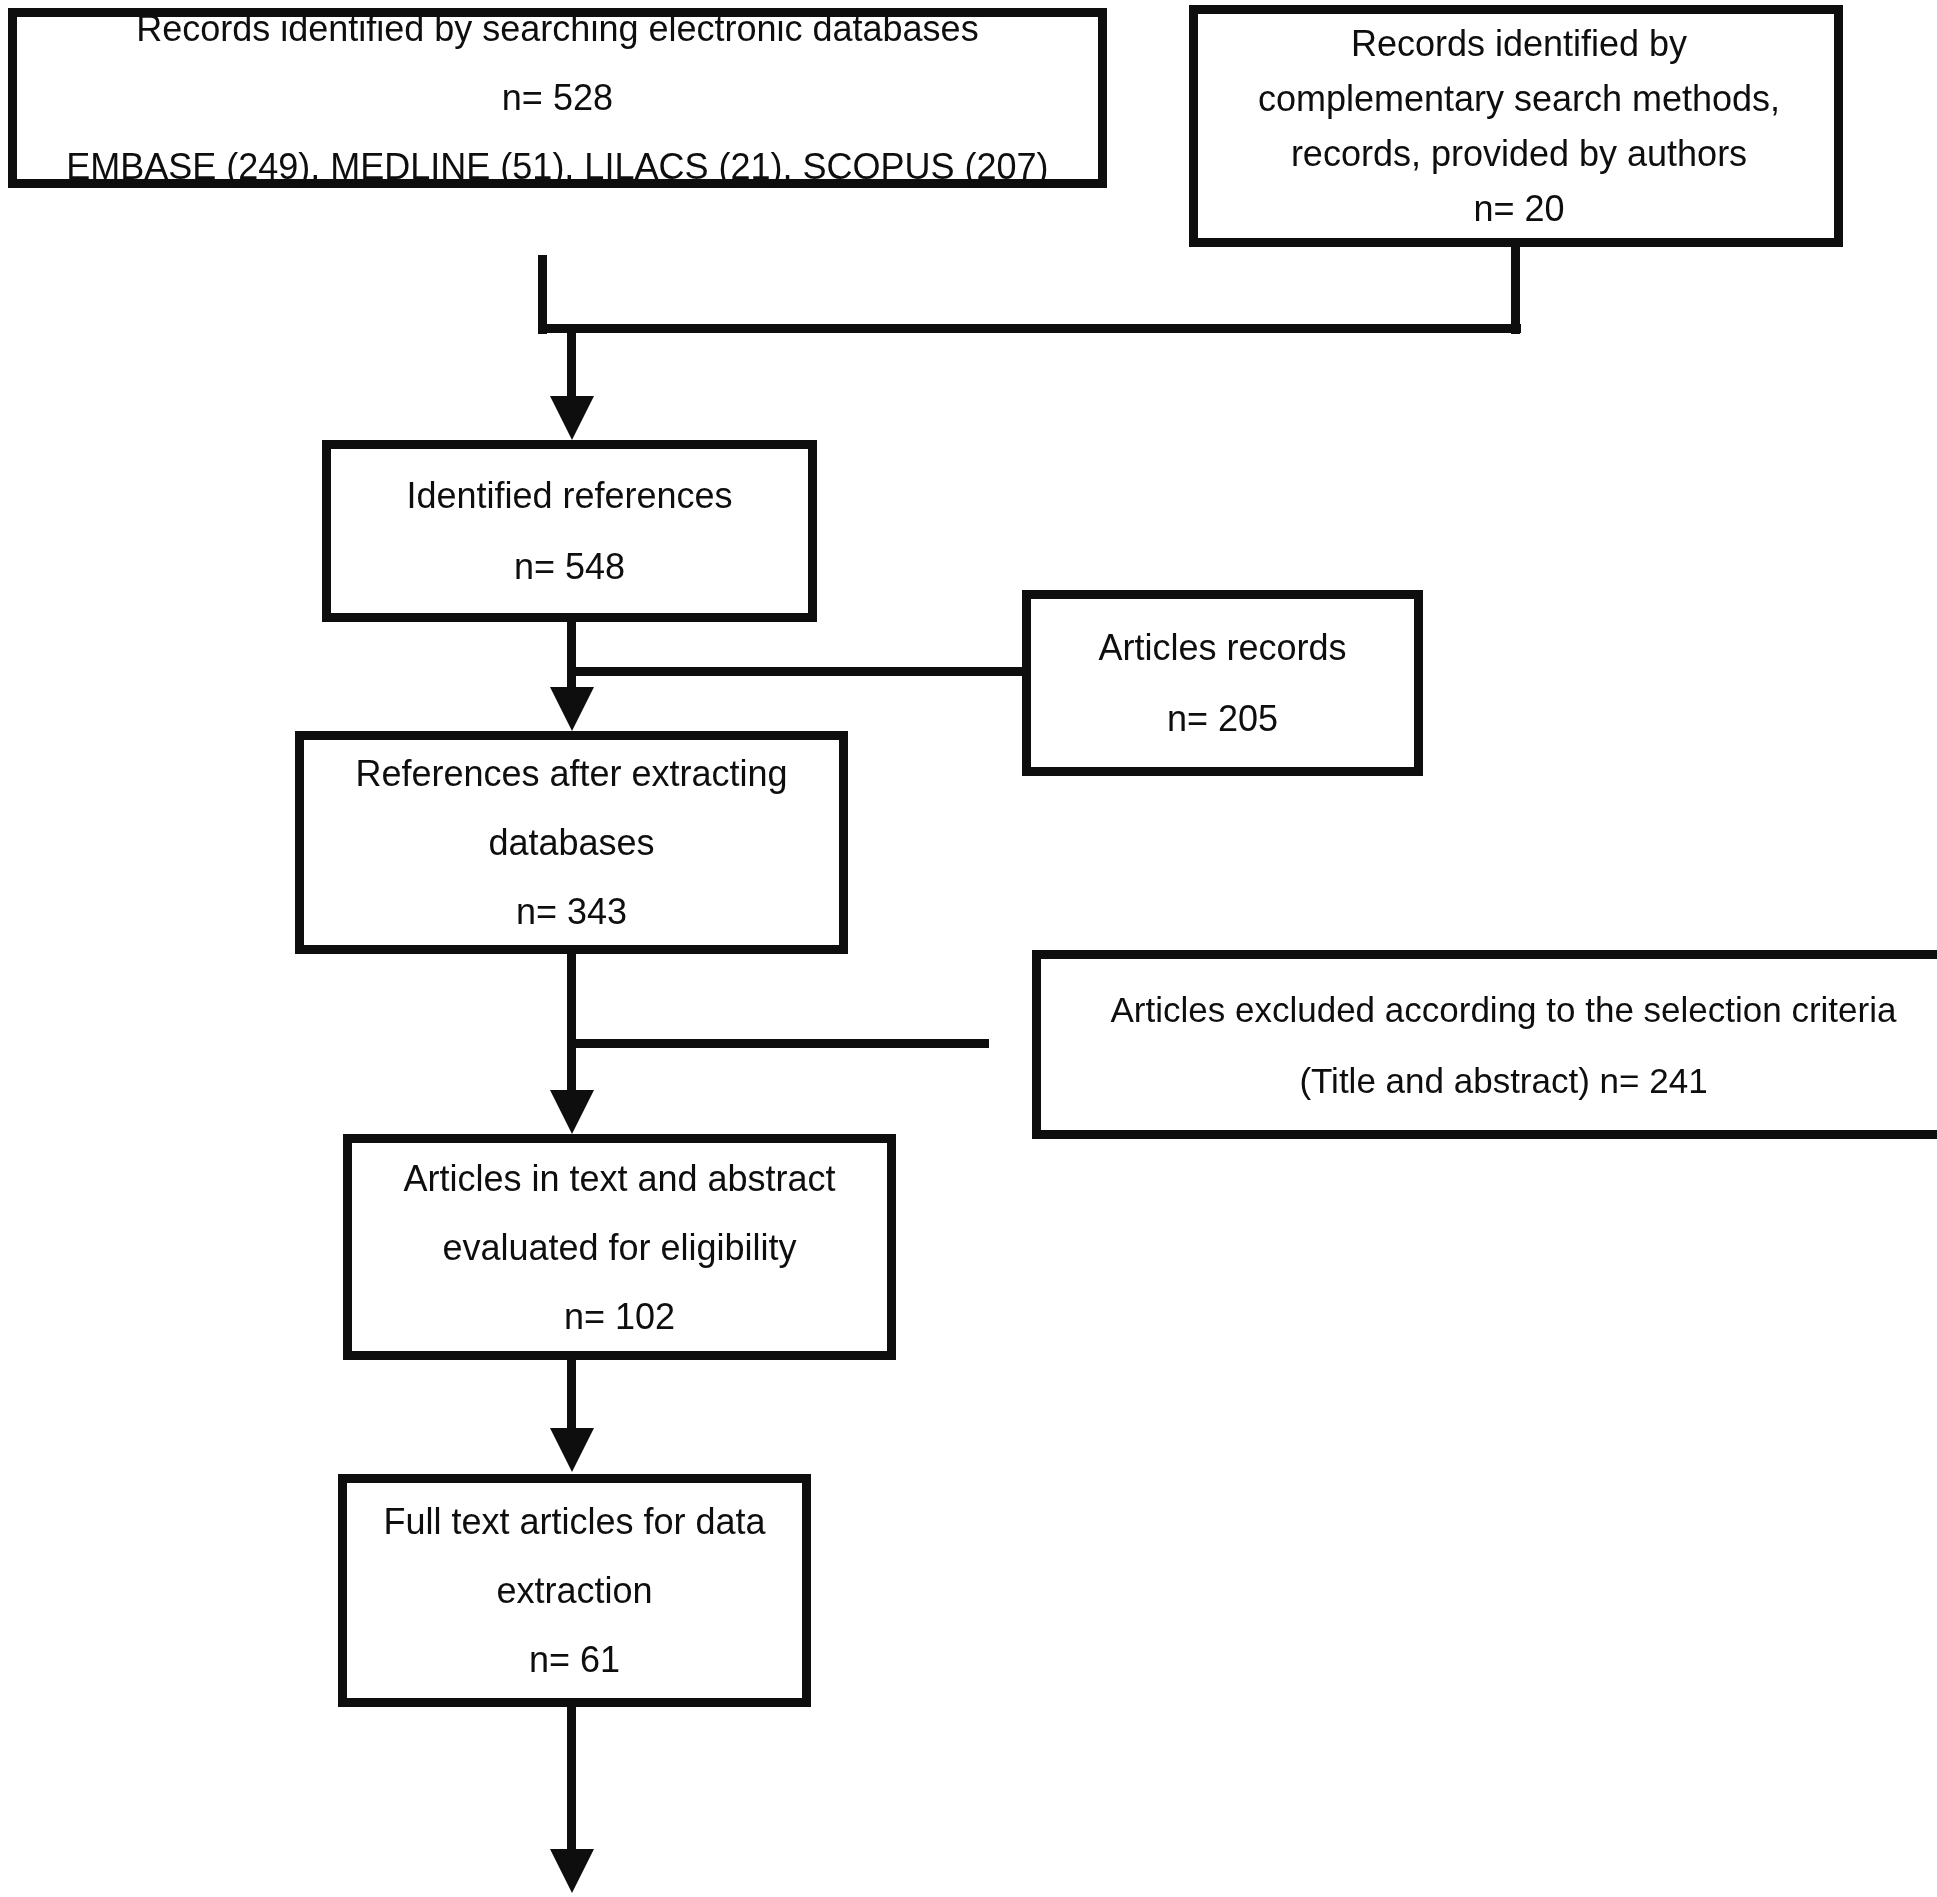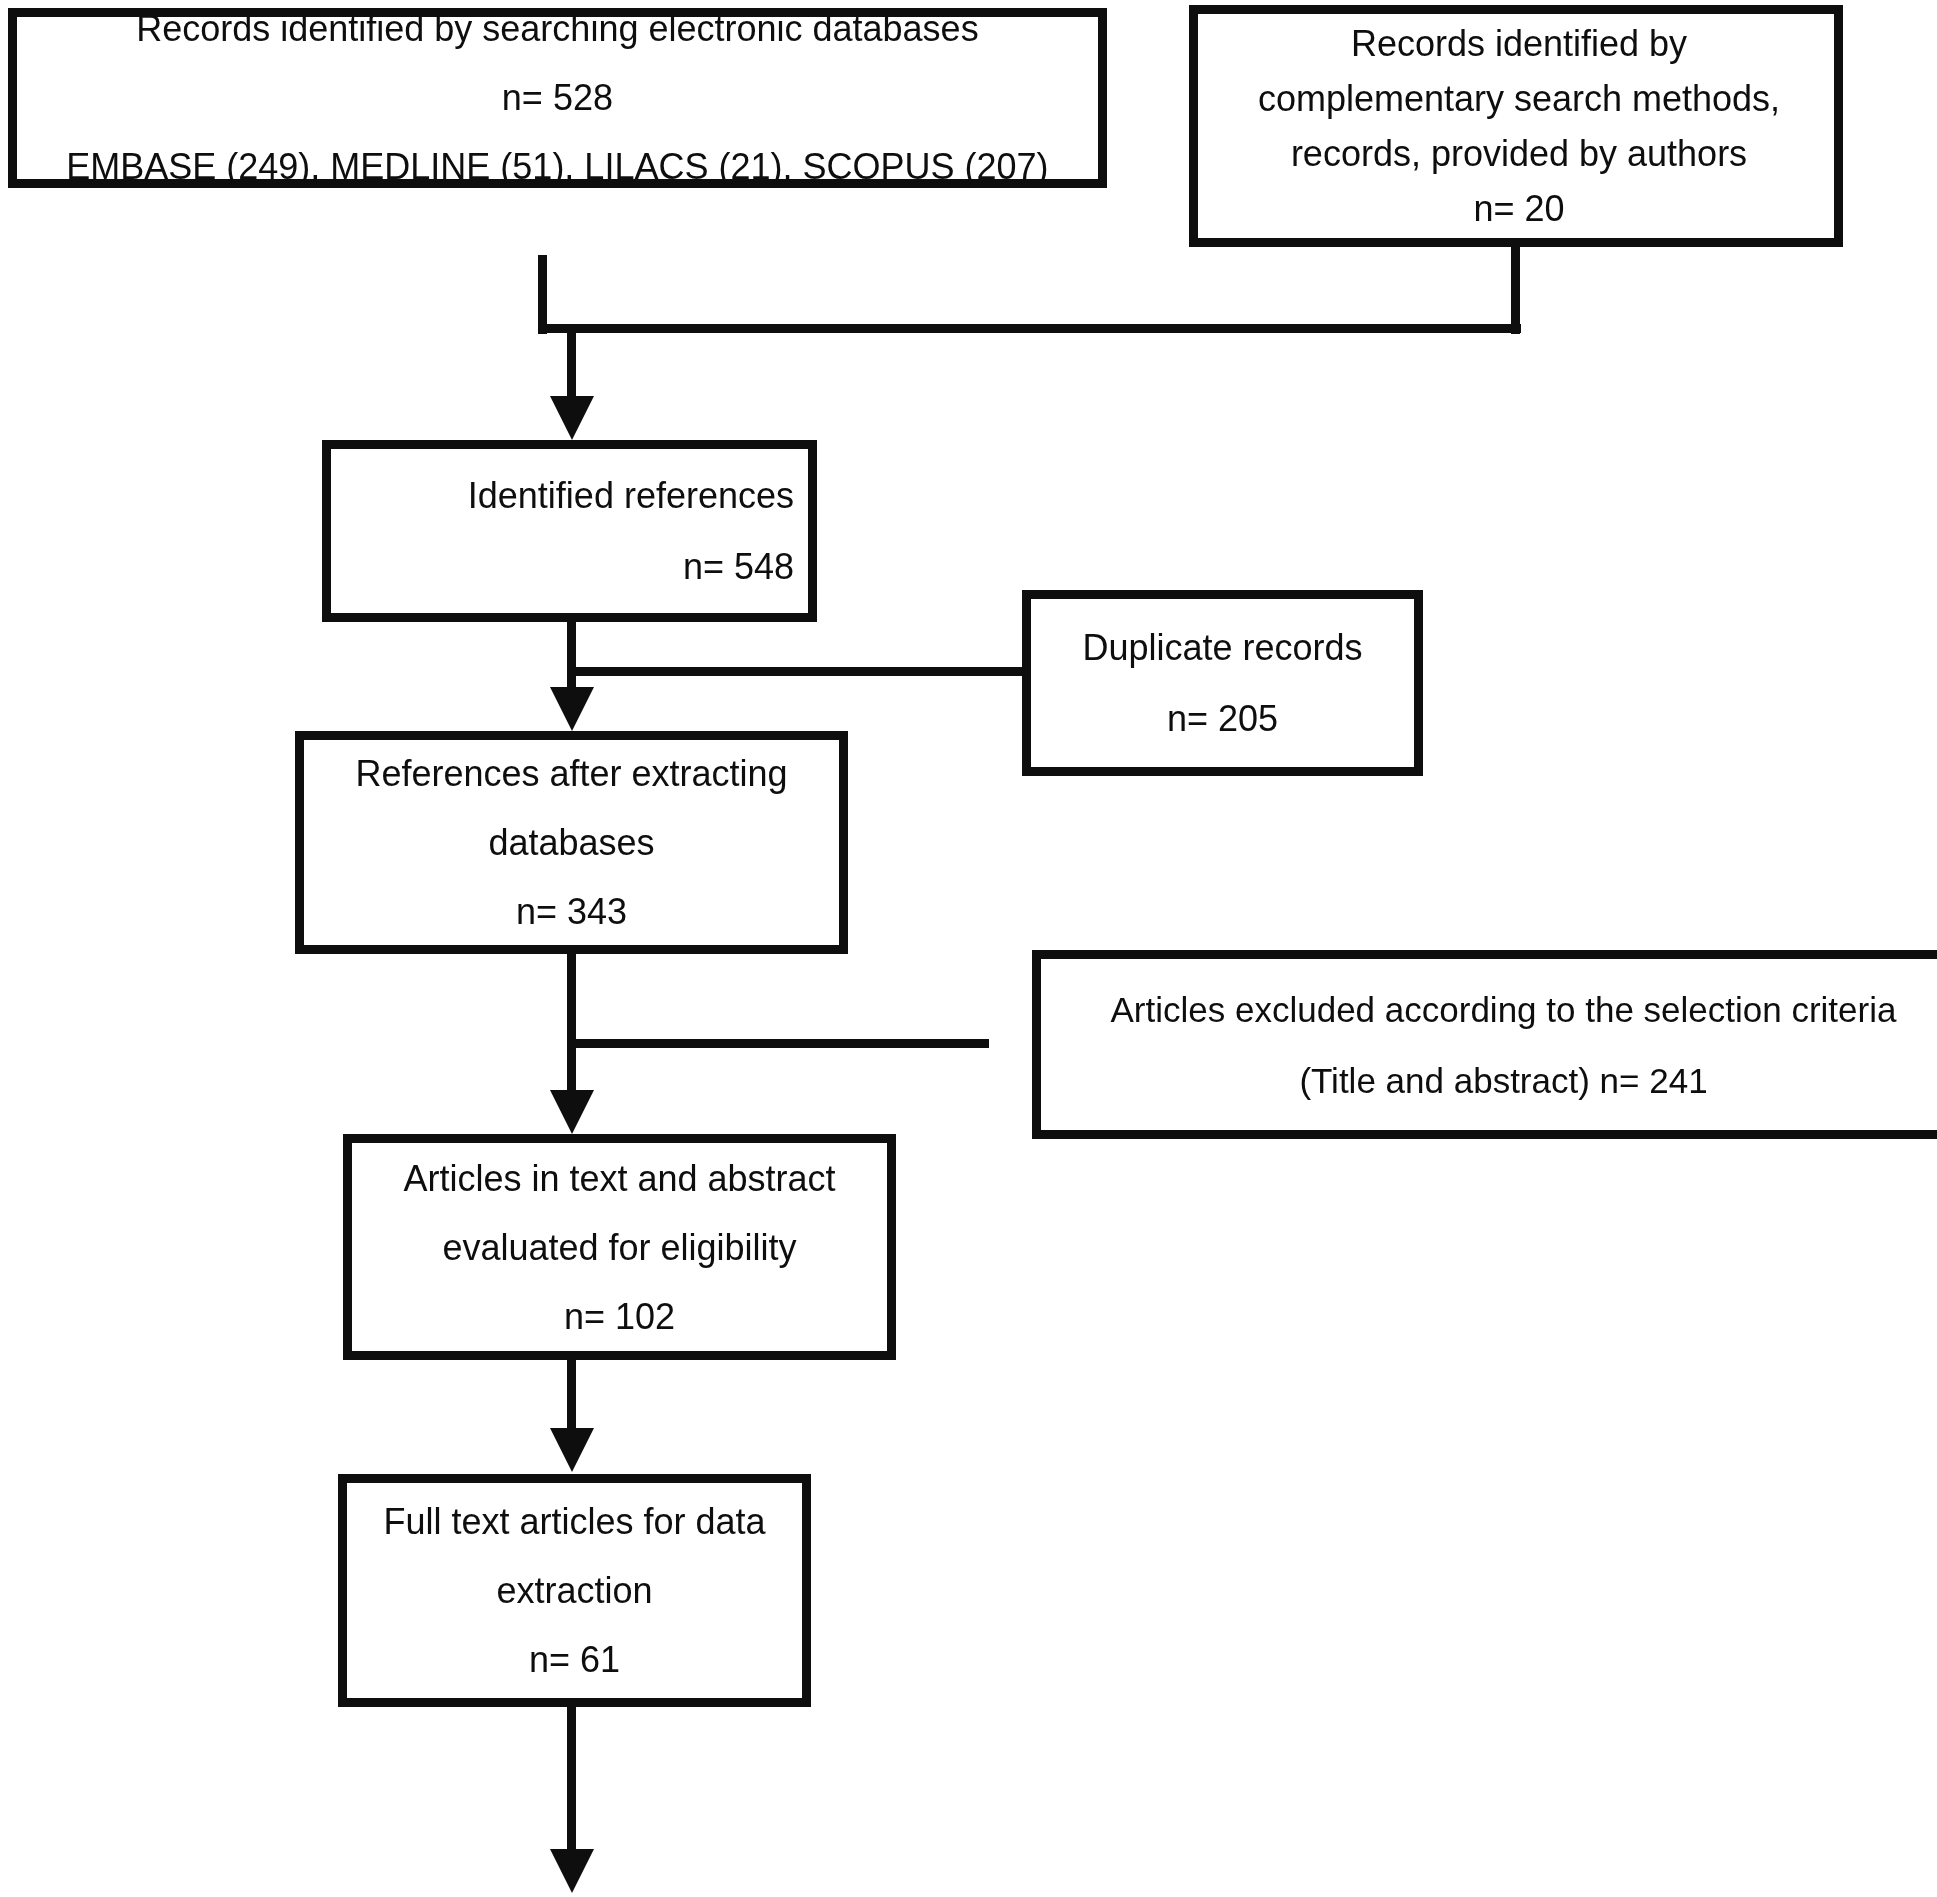--- a/index.html
+++ b/index.html
@@ -60,31 +60,31 @@
     <div class="bl">records, provided by authors</div>
     <div class="bl">n= 20</div>
   </div>
 
   <div class="edge" style="left:538px; top:255px; width:9.4px; height:79px;"></div>
   <div class="edge" style="left:1511px; top:244px; width:9.4px; height:90px;"></div>
   <div class="edge" style="left:538px; top:324px; width:983px; height:9.4px;"></div>
   <div class="edge" style="left:567px; top:324px; width:9.4px; height:83px;"></div>
   <div class="ah" style="left:550px; top:396px;"></div>
 
-  <div class="box lh90" style="left:322px; top:440px; width:495px; height:182px;align-items:flex-end;">
+  <div class="box lh90" style="left:322px; top:440px; width:495px; height:182px;">
     <div class="bl">Identified references</div>
     <div class="bl">n= 548</div>
   </div>
 
   <div class="edge" style="left:567px; top:619px; width:9.4px; height:72px;"></div>
   <div class="edge" style="left:567px; top:667px; width:455px; height:9.4px;"></div>
   <div class="ah" style="left:550px; top:687px;"></div>
 
   <div class="box lh90" style="left:1022px; top:590px; width:401px; height:186px;">
-    <div class="bl">Duplicate records</div>
+    <div class="bl">Articles records</div>
     <div class="bl">n= 205</div>
   </div>
 
   <div class="box" style="left:295px; top:731px; width:553px; height:223px;">
     <div class="bl">References after extracting</div>
     <div class="bl">databases</div>
     <div class="bl">n= 343</div>
   </div>
 
   <div class="edge" style="left:567px; top:951px; width:9.4px; height:149px;"></div>

